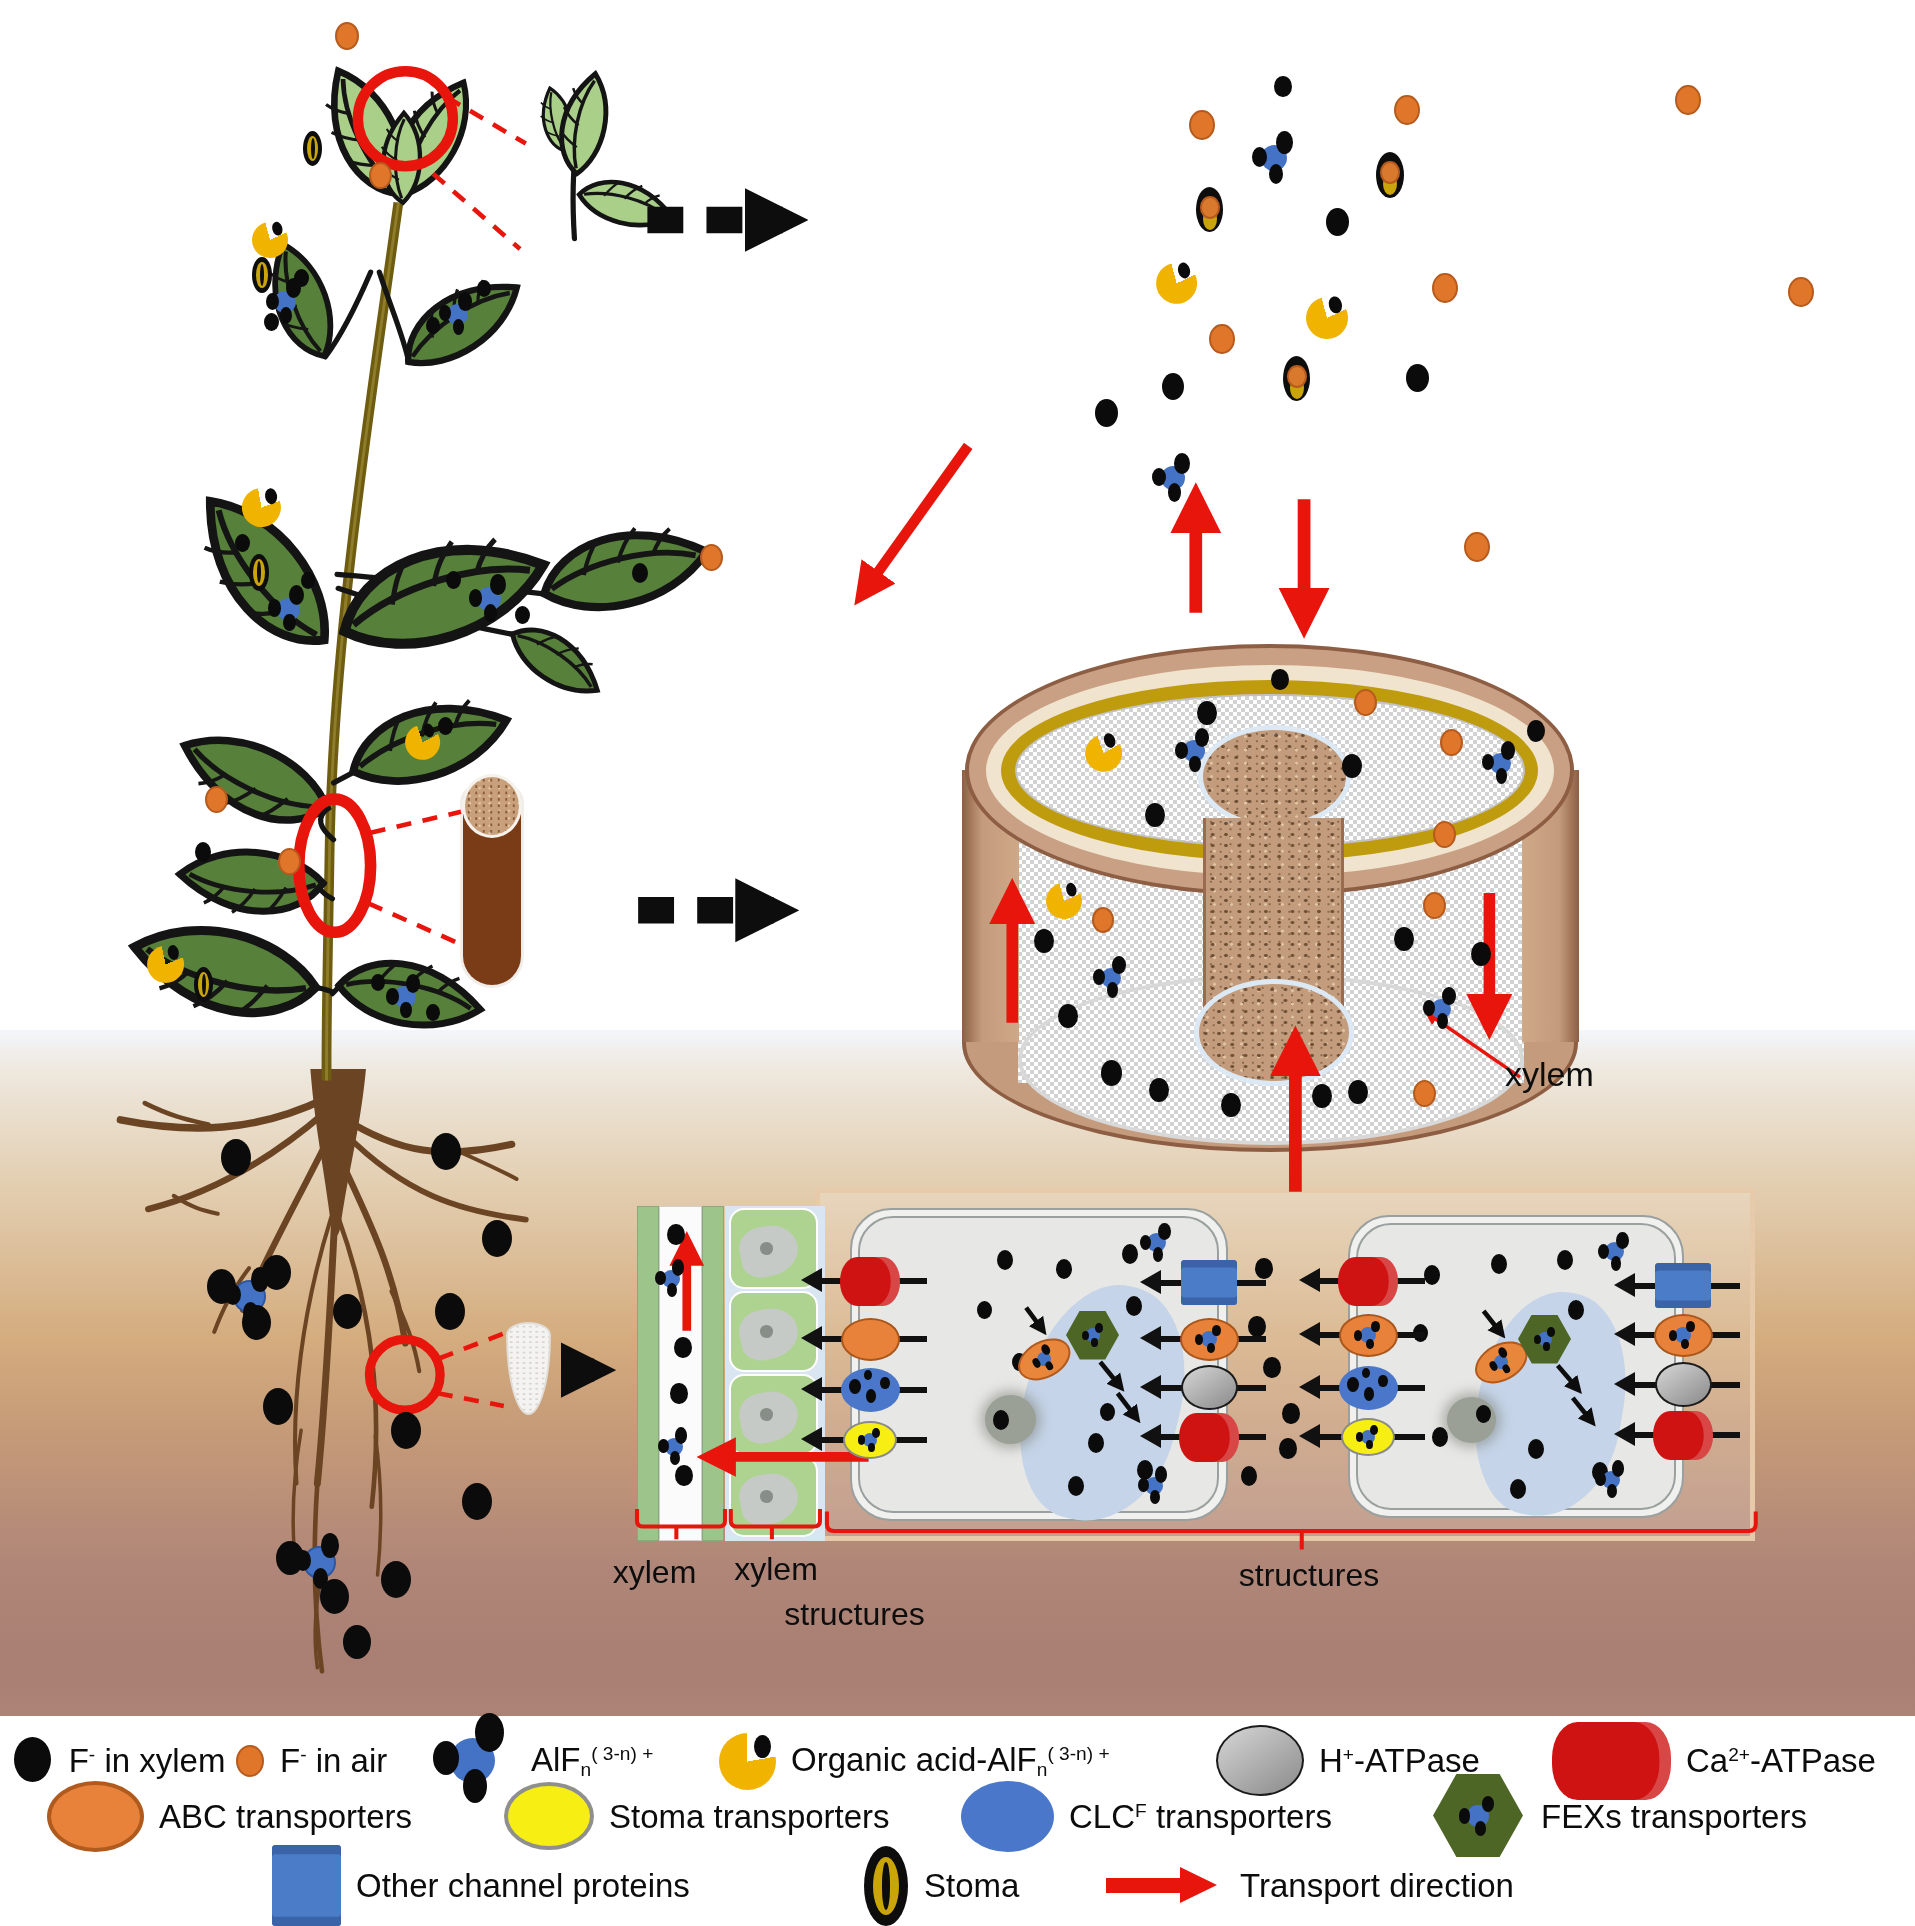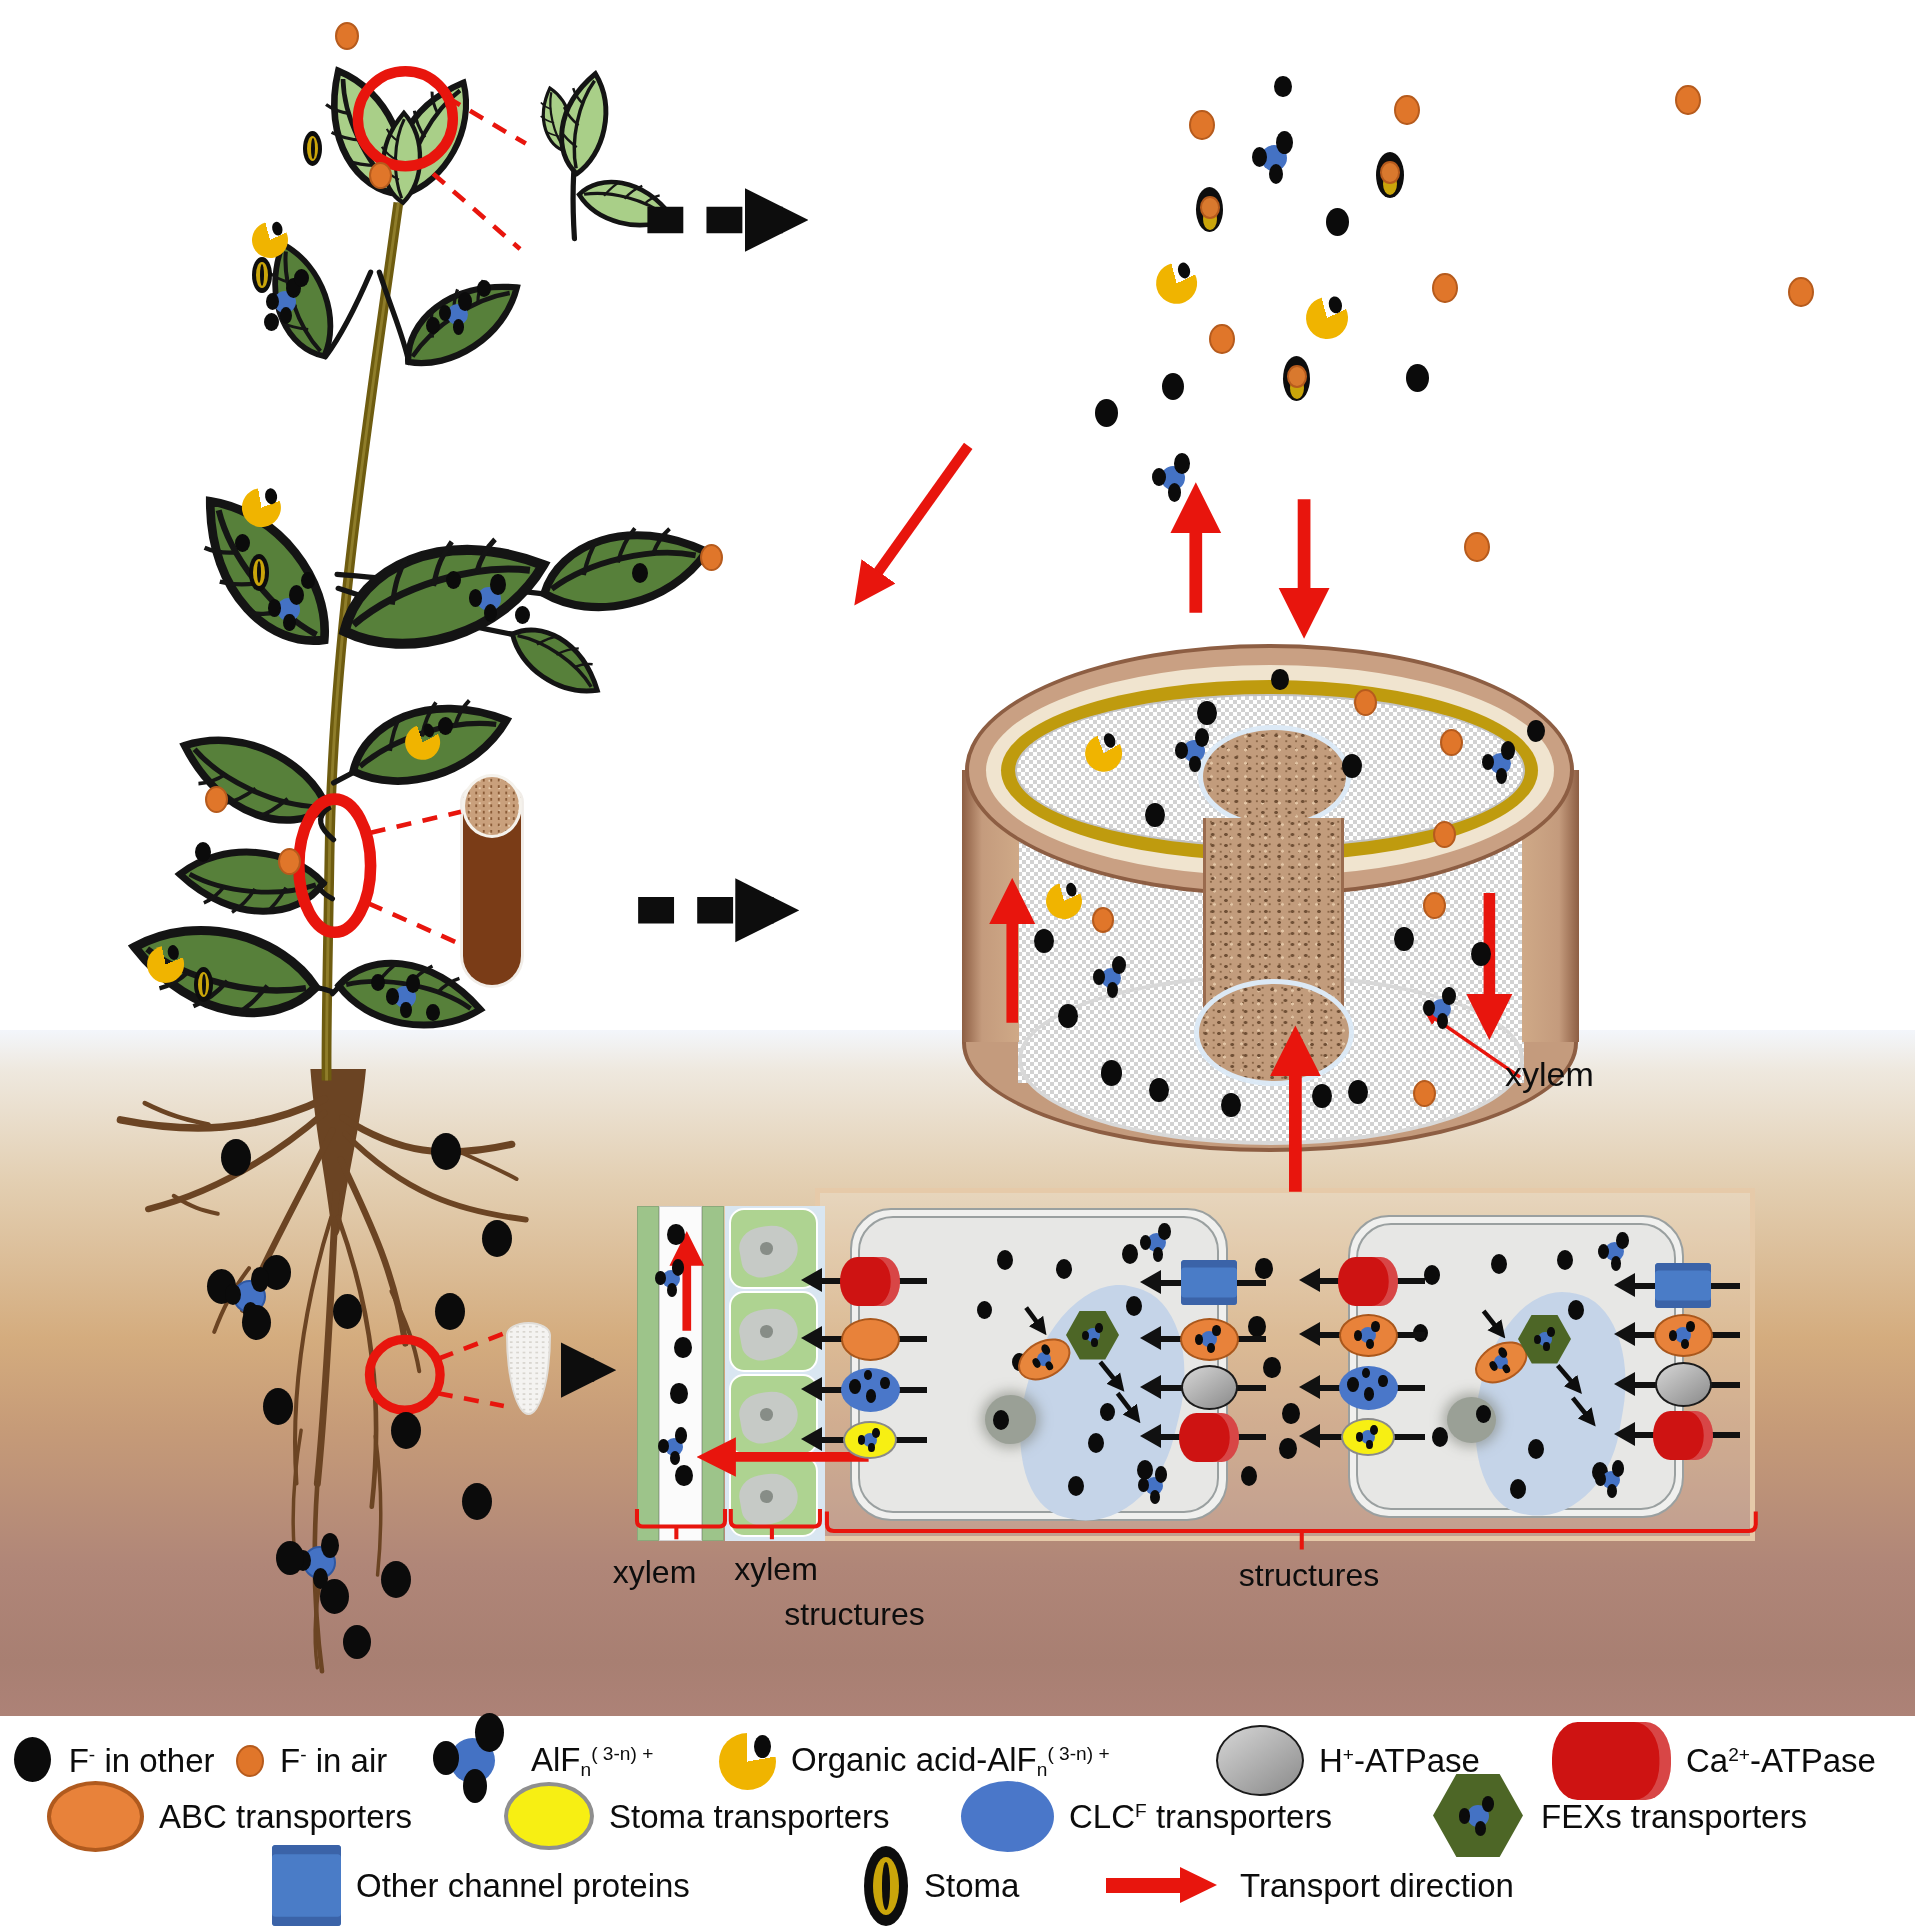--- a/index.html
+++ b/index.html
@@ -835,21 +835,21 @@
       <div class="abs" style="left: -30px; top: -24px; width: 60px; height: 49px; box-sizing: border-box; background: rgb(206, 19, 18); border-radius: 17.4px / 24px; box-shadow: rgba(255, 255, 255, 0.22) -9.3px 0px 0px inset;"></div>
     </div>
   </div>
 <div id="legend" class="abs" style="left:0;top:0;width:0;height:0;">
     <div class="abs" style="left: 12.7px; top: 1714px; height: 93px; display: flex; align-items: center; gap: 15px;">
       <div style="position: relative; width: 41px; height: 49px; flex: 0 0 auto;">
         <div class="abs" style="left: 20px; top: 24px; width: 0px; height: 0px;">
           <div class="abs" style="left: -18.5px; top: -22.6px; width: 37px; height: 45px; border-radius: 50%; background: rgb(11, 11, 11);"></div>
         </div>
       </div>
-      <span class="lg-lbl"><span>F</span><span class="sup">-</span><span> in other</span></span>
+      <span class="lg-lbl"><span>F</span><span class="sup">-</span><span> in xylem</span></span>
     </div>
     <div class="abs" style="left: 235px; top: 1714px; height: 93px; display: flex; align-items: center; gap: 15px;">
       <div style="position: relative; width: 30px; height: 37px; flex: 0 0 auto;">
         <div class="abs" style="left: 15px; top: 18.5px; width: 0px; height: 0px;">
           <div class="abs" style="left: -14px; top: -16px; width: 28px; height: 32px; border-radius: 50%; background: rgb(224, 118, 42); border: 2.3px solid rgb(182, 91, 29); box-sizing: border-box;"></div>
         </div>
       </div>
       <span class="lg-lbl"><span>F</span><span class="sup">-</span><span> in air</span></span>
     </div>
     <div class="abs" style="left: 429px; top: 1714px; height: 93px; display: flex; align-items: center; gap: 15px;">

